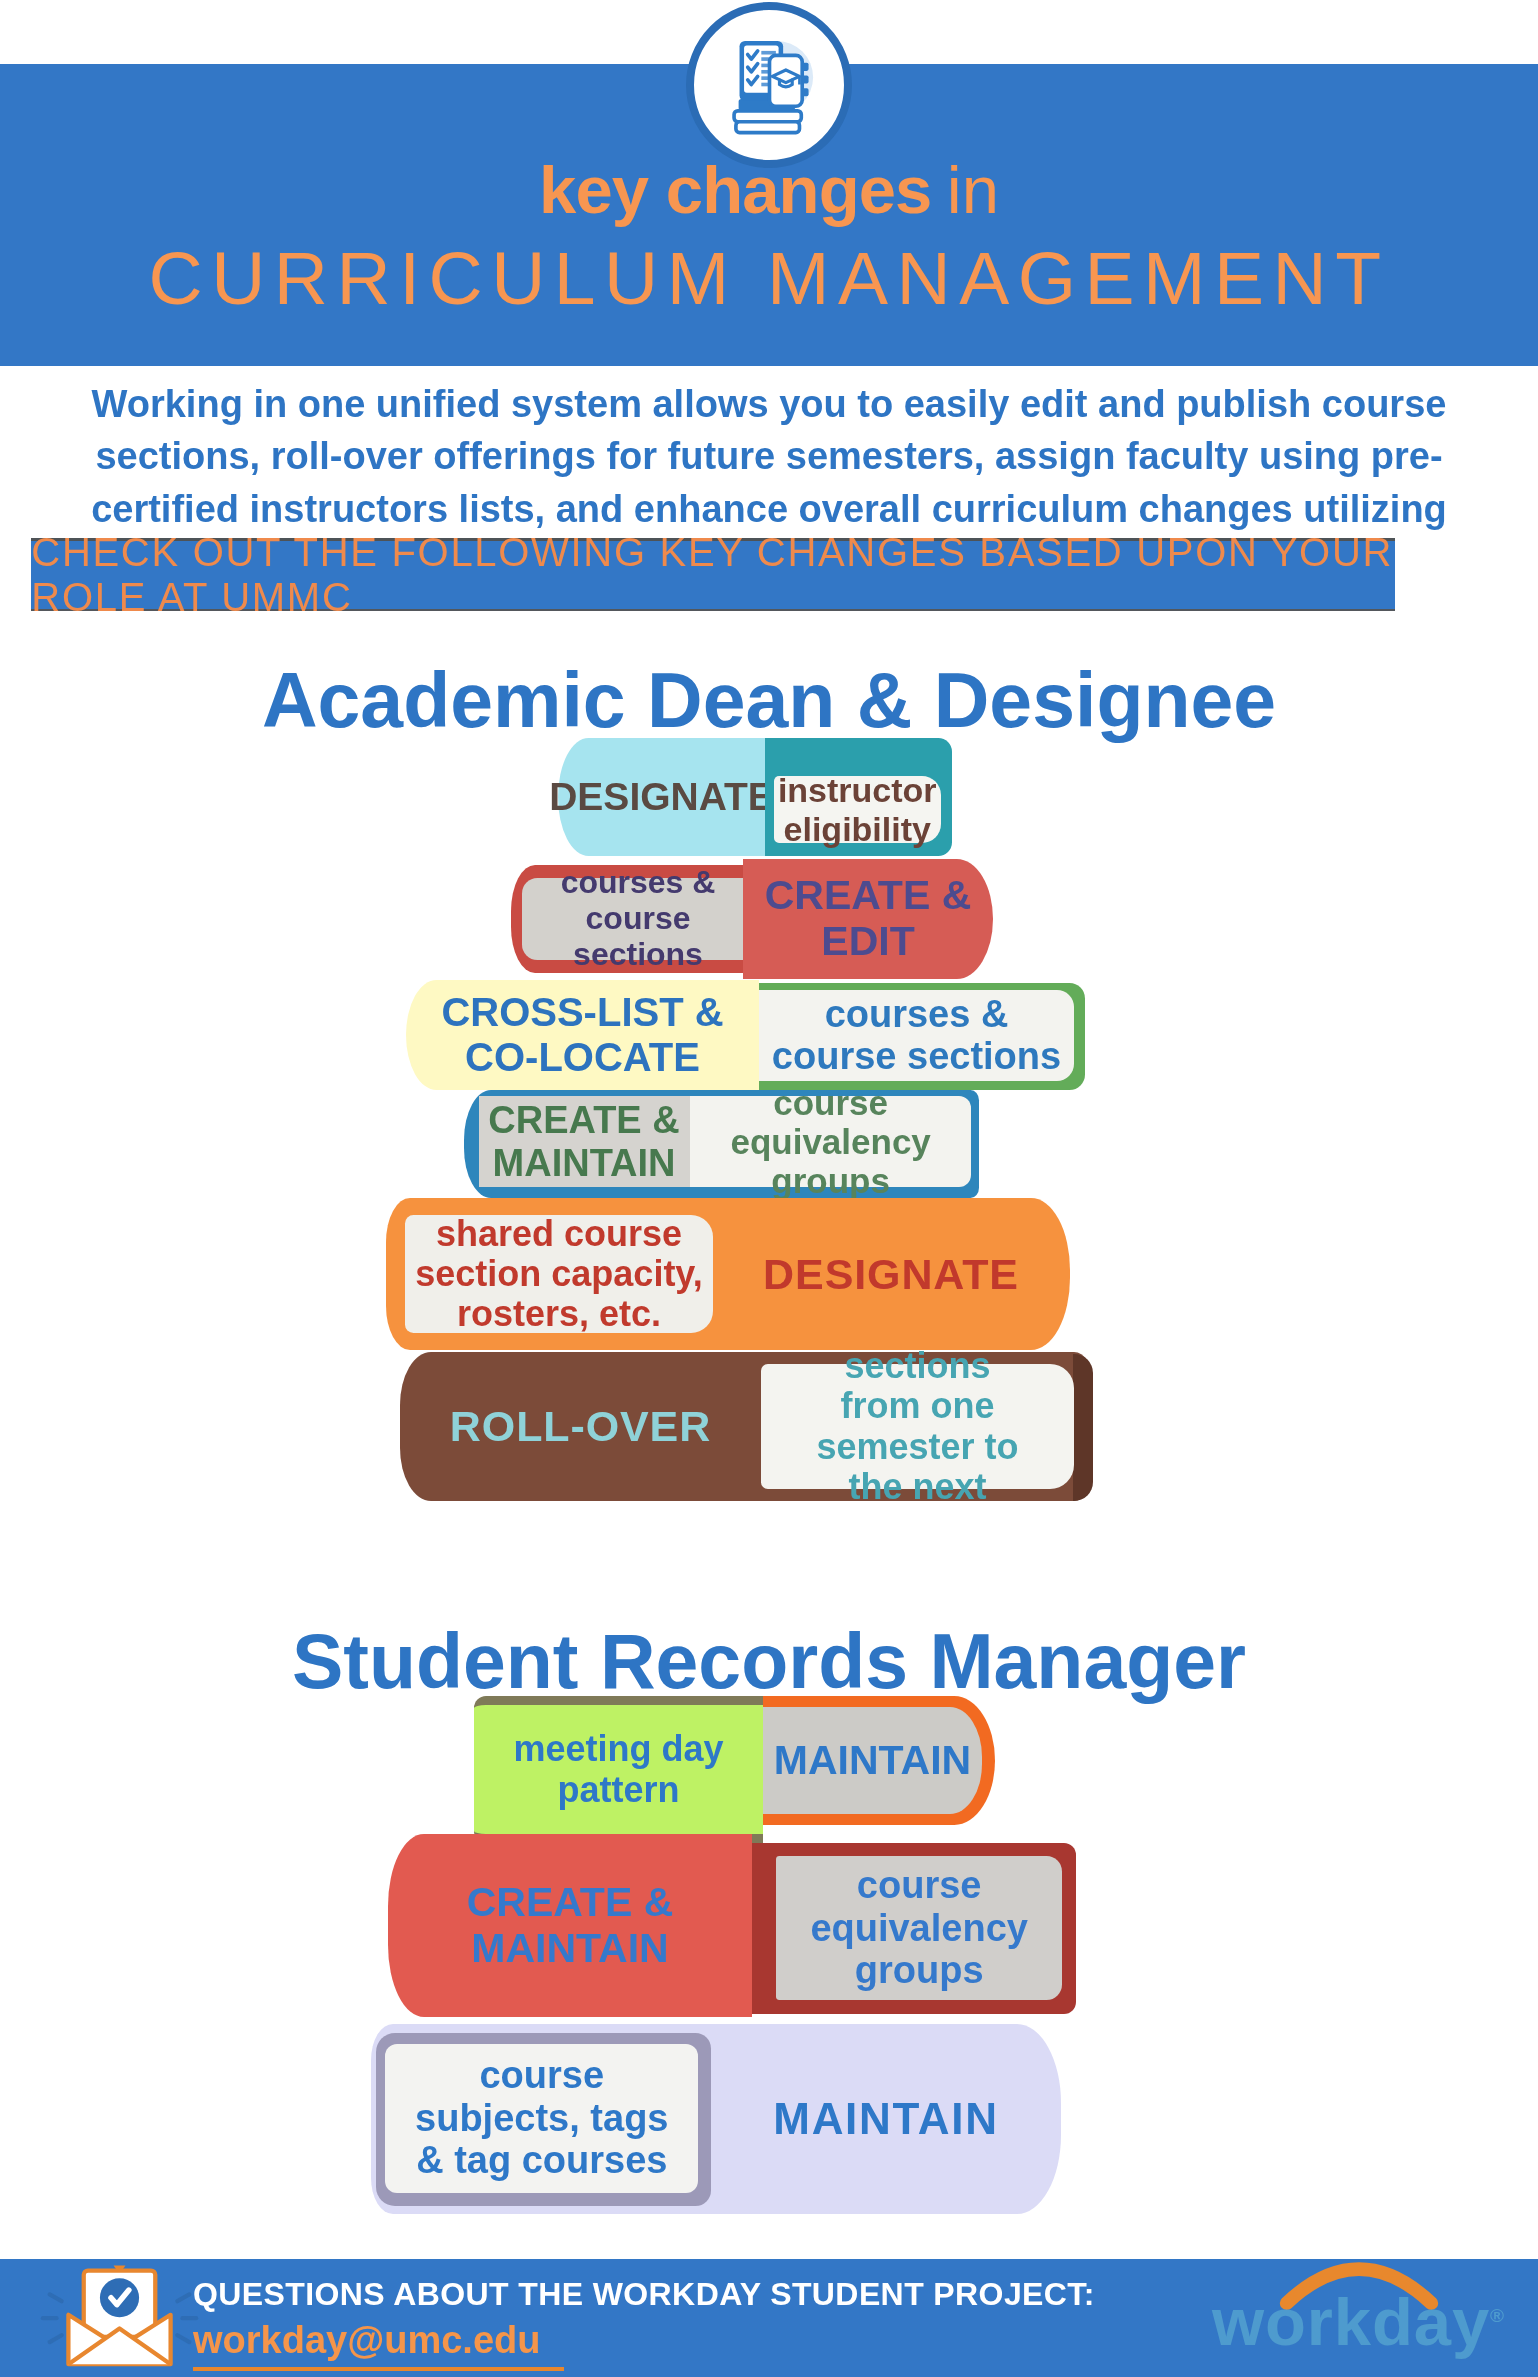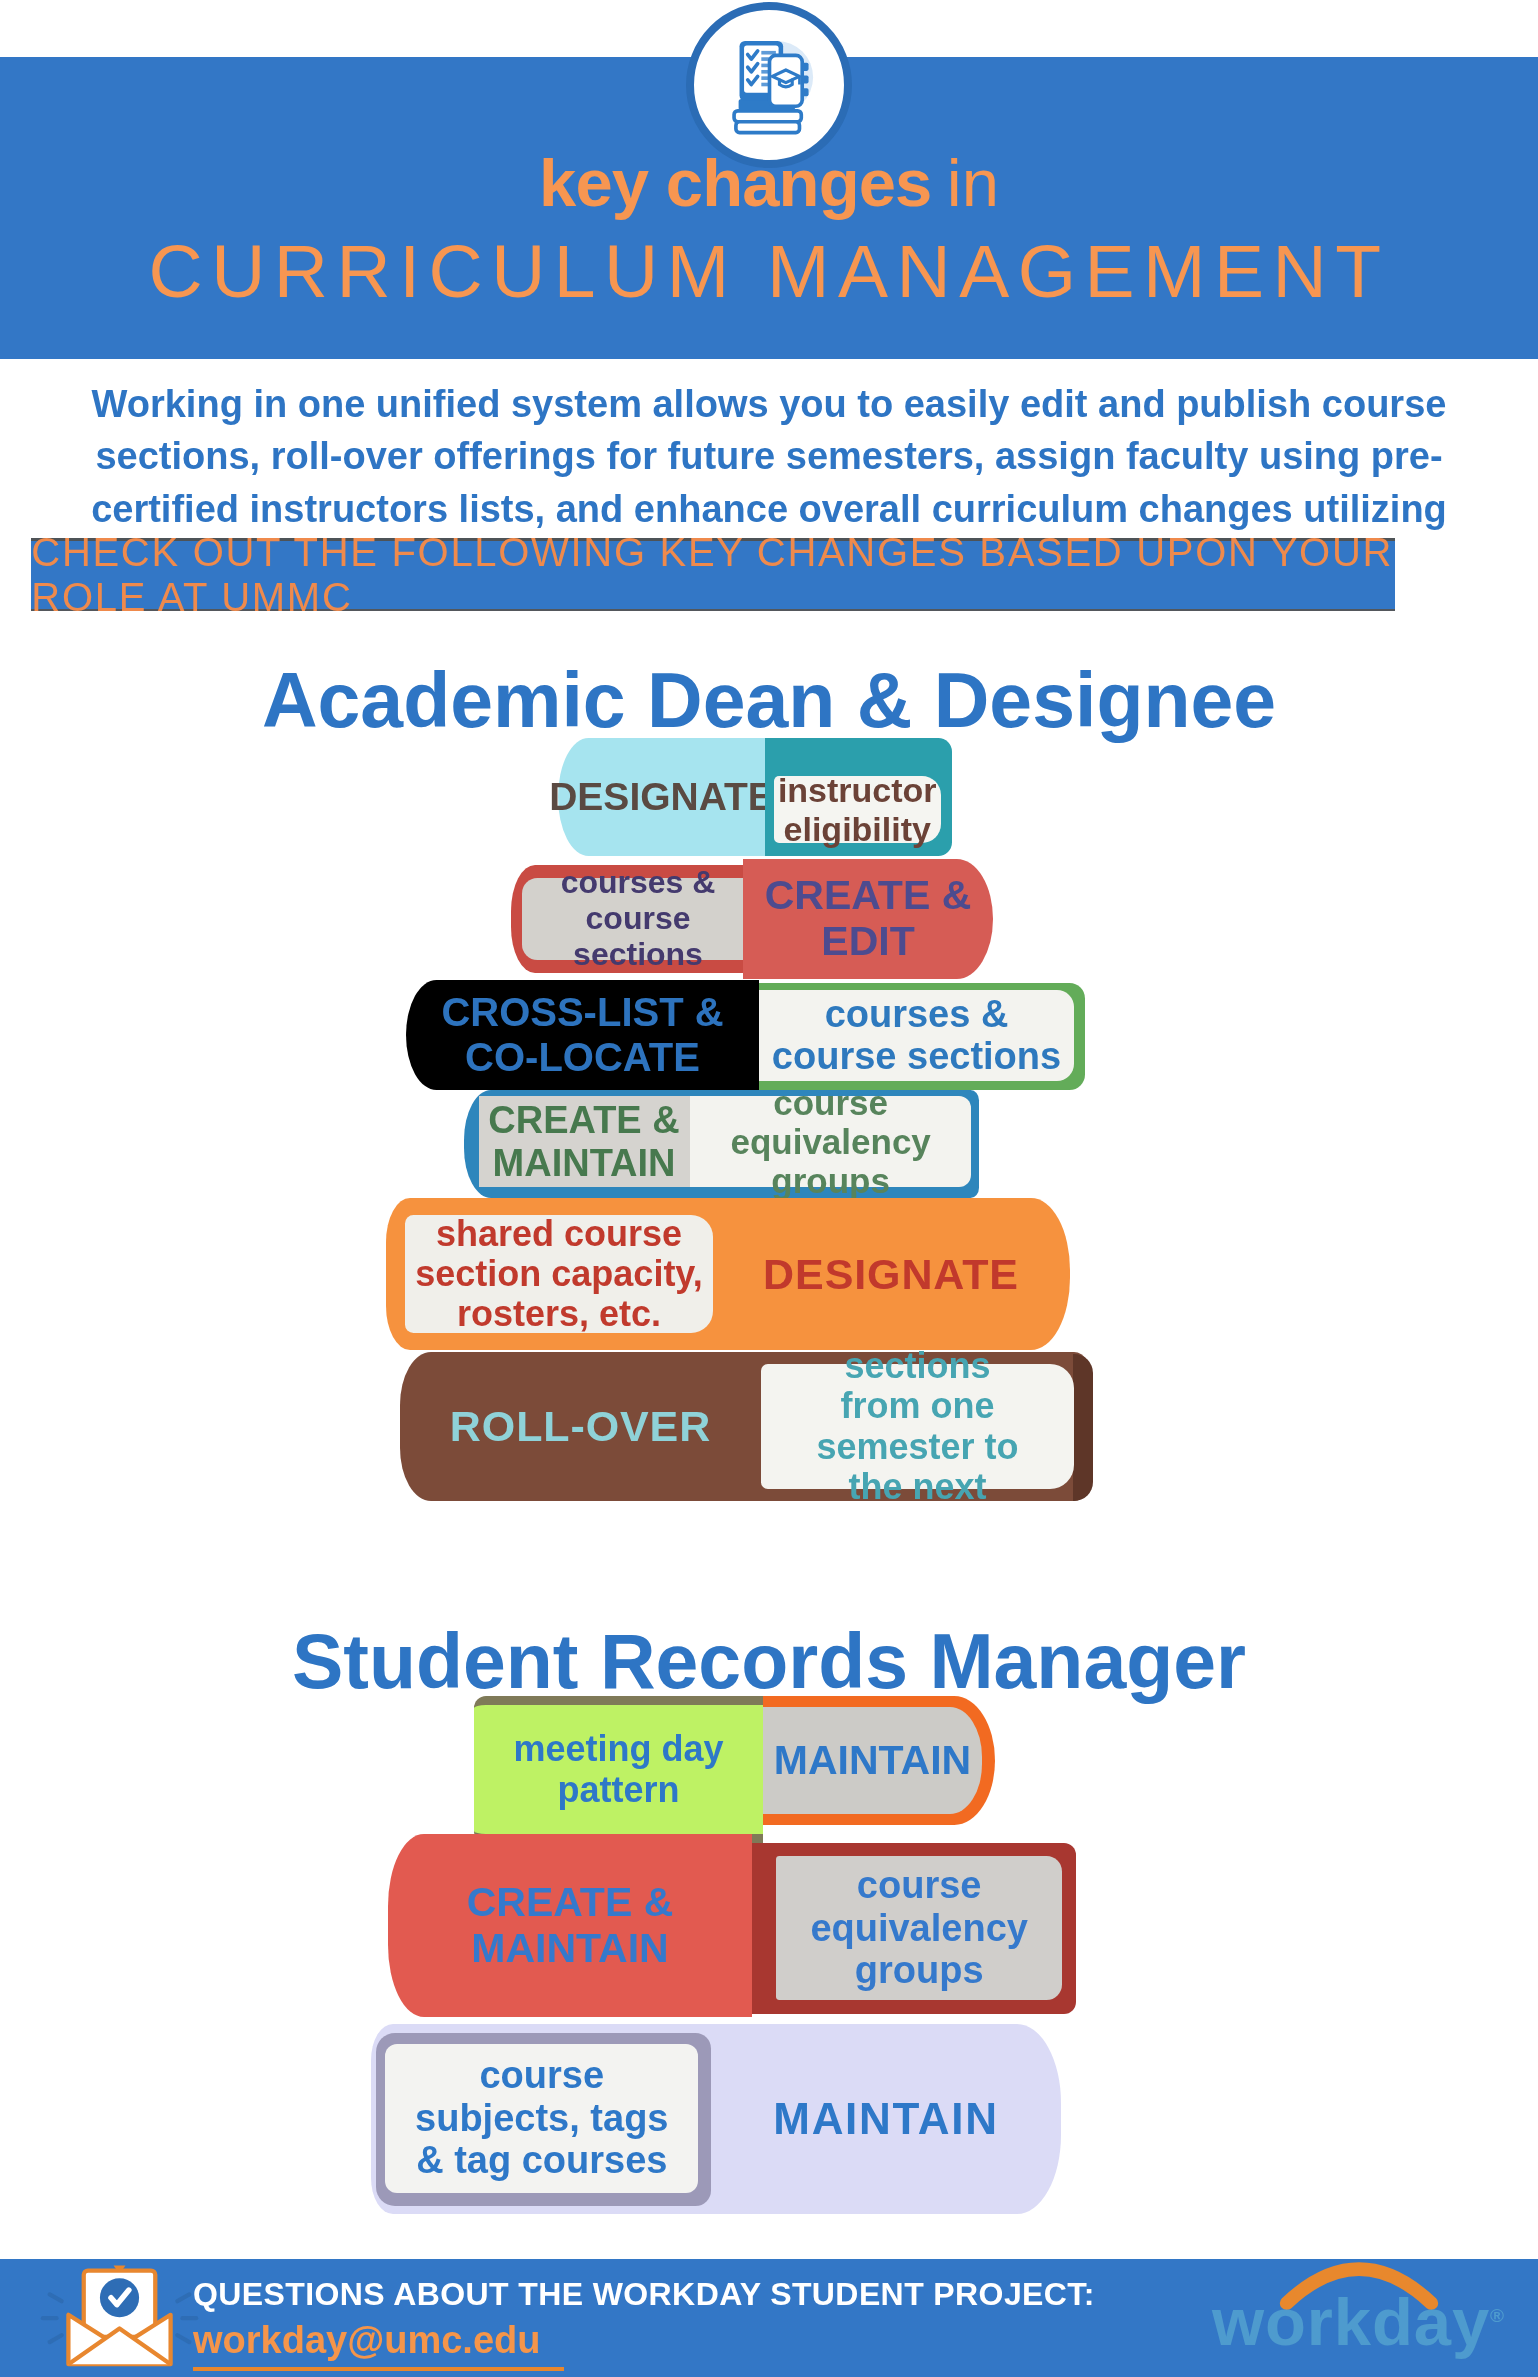--- a/index.html
+++ b/index.html
@@ -7,21 +7,21 @@
     width:1538px;height:2377px;position:relative;background:#ffffff;
     font-family:"Liberation Sans", sans-serif;overflow:hidden;
   }
   
   .top-circle{
     position:absolute;left:686px;top:1.7px;width:150px;height:150px;
     background:#ffffff;border:8.5px solid #2B6CB5;border-radius:50%;
     z-index:3;display:flex;align-items:center;justify-content:center;
   }
   
-  .banner{position:absolute;left:0;top:57px;width:1538px;height:302px;background:#3377C6;z-index:1;}
+  .banner{position:absolute;left:0;top:64px;width:1538px;height:302px;background:#3377C6;z-index:1;}
   .banner-line1{margin-top:92px;text-align:center;color:#F79651;font-size:67px;line-height:1;}
   .banner-line1 .bld{font-weight:bold;letter-spacing:-0.9px;}
   .banner-line1 .reg{font-weight:400;margin-left:15.4px;}
   .banner-line2{margin-top:12px;text-align:center;color:#F79651;font-size:75px;font-weight:400;letter-spacing:8.5px;}
   
   .intro{
     position:absolute;top:378px;left:0;width:1538px;text-align:center;
     color:#2E75C4;font-weight:bold;font-size:38px;line-height:1.38;
   }
   .intro .inner{display:inline-block;max-width:1444px;}
@@ -53,21 +53,21 @@
   .b-a2{left:511px;top:859px;width:482px;height:120px;}
   .b-a2 .pagesideL{position:absolute;left:0;top:6px;bottom:6px;width:243px;background:#C94B43;
     border-radius:24px 0 0 24px / 46px 0 0 46px;}
   .b-a2 .pages{position:absolute;left:11px;top:13px;right:0;bottom:13px;background:#D3D1CC;
     border-radius:15.4px 0 0 15.4px;color:#443A6E;font-size:32px;}
   .b-a2 .cover{position:absolute;left:232px;top:0;right:0;bottom:0;background:#D65C55;
     border-radius:0 38px 38px 0 / 0 63px 63px 0;color:#4D4B8F;font-size:41px;}
   .b-a2 .cover .txt{width:222px;}
   
   .b-a3{left:406px;top:980px;width:679px;height:110px;}
-  .b-a3 .cover{position:absolute;left:0;top:0;width:353px;height:100%;background:#000000;
+  .b-a3 .cover{position:absolute;left:0;top:0;width:353px;height:100%;background:#fef9c3;
     border-radius:31px 0 0 31px / 56px 0 0 56px;color:#2D73BE;font-size:40px;}
   .b-a3 .cover .txt{width:316px;}
   .b-a3 .pageside{position:absolute;left:353px;top:3.4px;right:0;bottom:0;background:#63AC59;border-radius:0 15.4px 15.4px 0;}
   .b-a3 .pages{position:absolute;left:0;top:6.8px;right:11px;bottom:9.4px;background:#F3F3EF;
     border-radius:0 17px 17px 0;color:#2E79BE;font-size:38px;}
   .b-a3 .pages .txt{width:295px;}
   
   .b-a4{left:464px;top:1090px;width:515px;height:108px;background:#2E86BC;
     border-radius:27px 8.5px 8.5px 27px / 50px 10.3px 10.3px 50px;}
   .b-a4 .cover{position:absolute;left:14.5px;top:6px;width:211px;bottom:11px;background:#D5D3CF;

